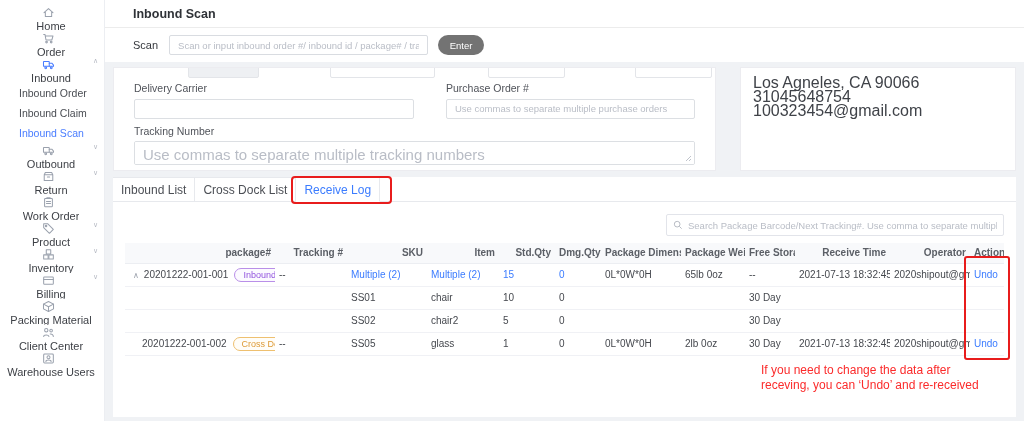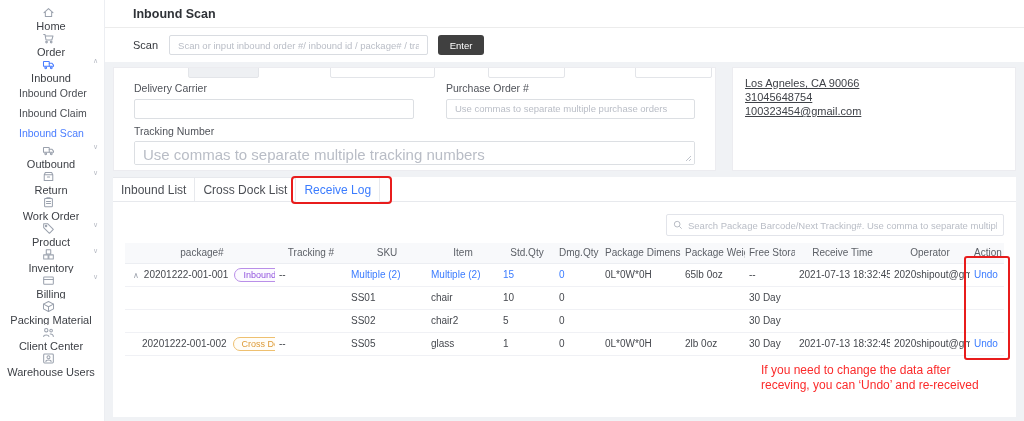--- a/index.html
+++ b/index.html
@@ -21,45 +21,45 @@
   
   .main { position:absolute; left:105px; top:0; width:919px; height:421px; }
   .page-header { background:#fff; }
   .title-row { height:28px; line-height:28px; padding-left:28px; font-size:12.5px;
     font-weight:bold; color:#2f3237; border-bottom:1px solid #ececec; }
   .scan-row { height:34px; display:flex; align-items:center; padding-left:28px; background:#fff; }
   .scan-label { font-size:11px; color:#35383d; margin-right:11px; }
   .scan-input { width:259px; height:20px; border:1px solid #d9dce1; border-radius:2px;
     font-size:9.5px; padding:0 8px; color:#45484e; font-family:"Liberation Sans",sans-serif; }
   .scan-input::placeholder { color:#b9bdc6; }
-  .enter-btn { width:46px; height:20px; margin-left:10px; background:#404040; color:#fff;
-    border:none; border-radius:3px; font-size:9.5px; cursor:pointer; font-family:"Liberation Sans",sans-serif; }
+  .enter-btn { width:46px; height:20px; margin-left:10px; background:#737373; color:#fff;
+    border:none; border-radius:10px; font-size:9.5px; cursor:pointer; font-family:"Liberation Sans",sans-serif; }
 
   .content { padding:5px 8px 0 8px; }
-  .top-row { display:flex; gap:16px; }
+  .top-row { display:flex; gap:24px; }
 
   .form-panel { width:603px; height:104px; background:#fff; border:1px solid #ececf0;
     position:relative; overflow:hidden; }
   .clip-box { position:absolute; top:-10px; height:20px; background:#fff;
     border:1px solid #e3e5e9; border-radius:2px; }
   .clip-box.gray { background:#eef0f3; }
   .form-grid { display:flex; padding:14px 20px 0 20px; }
   .f-col1 { width:280px; margin-right:32px; }
   .f-col2 { flex:1; }
   .f-label { font-size:10.5px; color:#50535a; margin-bottom:4px; }
   .f-input { width:100%; height:20px; border:1px solid #dcdfe3; border-radius:2px;
     font-size:9.5px; padding:0 8px; color:#45484e; font-family:"Liberation Sans",sans-serif; }
   .f-input::placeholder, .f-textarea::placeholder { color:#b9bdc6; }
   .f-full { padding:6px 20px 0 20px; position:relative; }
   .f-textarea { width:100%; height:24px; border:1px solid #dcdfe3; border-radius:2px;
     font-size:15px; padding:4px 8px; resize:none; color:#45484e; font-family:"Liberation Sans",sans-serif; }
   .resize-handle { position:absolute; right:23px; bottom:3px; }
 
   .cust-panel { flex:1; height:104px; background:#fff; border:1px solid #ececf0;
-    padding:8px 12px; font-size:11px; line-height:14px; color:#3f4248;text-decoration:underline; }
+    padding:8px 12px; font-size:16px; line-height:14px; color:#3f4248; }
 
   
   .tab-panel { margin-top:6px; background:#fff; height:240px; position:relative; }
   .tabbar { display:flex; border-bottom:1px solid #e7e9ed; }
   .tab { height:25px; line-height:25px; padding:0 8px; font-size:12px; color:#4c4f55;
     background:#fff; border-right:1px solid #e7e9ed; border-top:1px solid transparent;
     border-bottom:1px solid #e7e9ed; margin-bottom:-1px; cursor:pointer; position:relative; }
   .tab.boxed { border-top:1px solid #e7e9ed; }
   .tab.active { color:#3b7cff; border-bottom-color:#fff; }
   .tab-annot { position:absolute; top:-2px; bottom:-3px; left:-5px; right:-13px;
@@ -67,21 +67,21 @@
 
   .search-wrap { position:absolute; top:37px; right:12px; width:338px; height:22px;
     border:1px solid #e2e4ea; border-radius:2px; display:flex; align-items:center;
     padding:0 6px; background:#fff; }
   .search-wrap input { border:none; outline:none; flex:1; font-size:9.5px; color:#45484e;
     margin-left:5px; font-family:"Liberation Sans",sans-serif; }
   .search-wrap input::placeholder { color:#b9bdc6; }
 
   .rcv-table { position:absolute; top:66px; left:12px; width:879px;
     border-collapse:collapse; table-layout:fixed; font-size:10px; color:#45484e; }
-  .rcv-table th { height:20px; font-weight:normal; color:#5b5f66; text-align:center;
+  .rcv-table th { height:20px; font-weight:bold; color:#5b5f66; text-align:right;
     background:#f8f9fb; border-bottom:1px solid #eceef2; padding:0 4px; white-space:nowrap; overflow:hidden; }
   .rcv-table td { height:23px; border-bottom:1px solid #f0f1f5; padding:0 4px;
     white-space:nowrap; overflow:hidden; }
   .rcv-table th:first-child, .rcv-table td:first-child { padding-left:8px; }
   .lnk { color:#3b7cff; cursor:pointer; }
   .row-caret { color:#9aa0ab; font-size:8px; margin-right:5px; cursor:pointer; }
   .badge { display:inline-block; padding:1px 8px; border-radius:9px; font-size:9px; margin-left:6px; }
   .badge.purple { color:#9254de; border:1px solid #b98fe8; background:#fcfaff; }
   .badge.orange { color:#dd9a36; border:1px solid #eec070; background:#fffdf8; }
 

